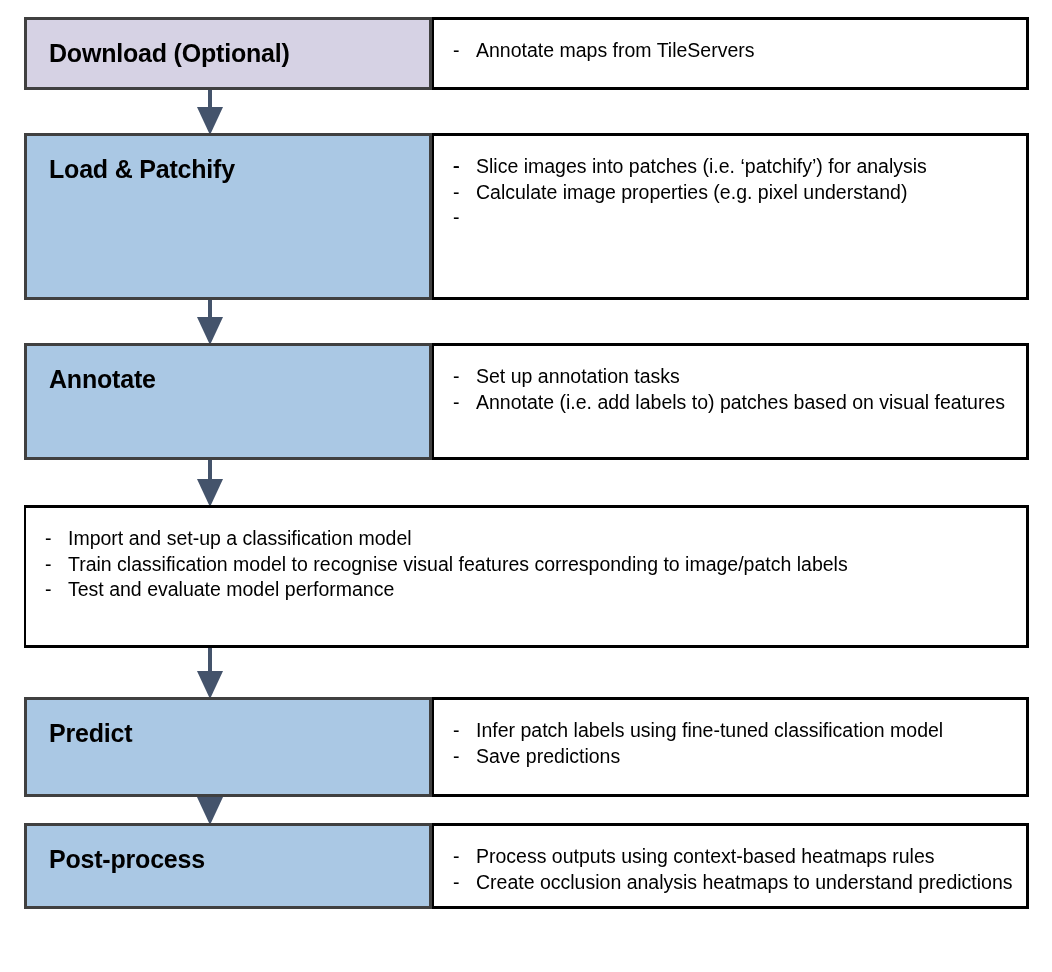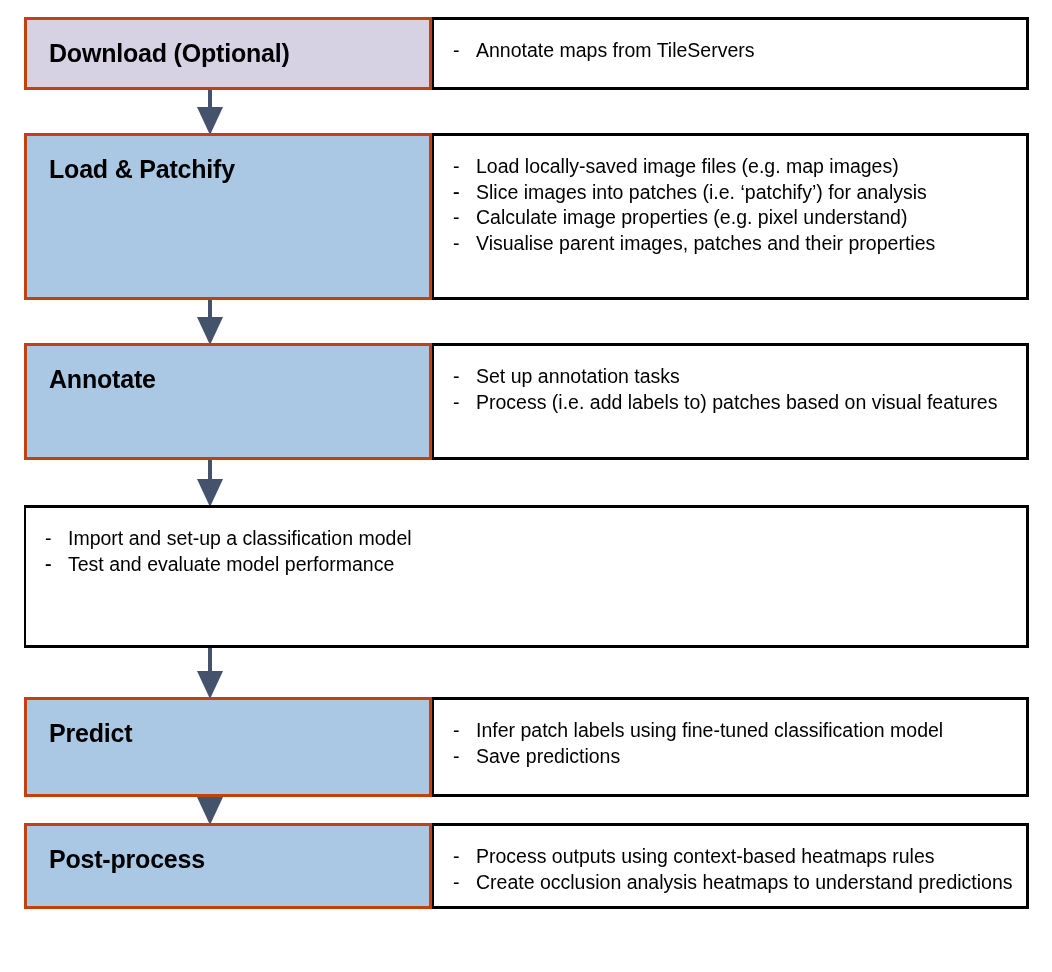--- a/index.html
+++ b/index.html
@@ -29,21 +29,21 @@
     width: 1005px;
     box-sizing: border-box;
     display: flex;
     align-items: stretch;
   }
 
   .stage-label-box {
     width: 408px;
     flex: 0 0 408px;
     box-sizing: border-box;
-    border: 3px solid #c2410c;
+    border: 3px solid #404040;
     display: block;
     position: relative;
   }
 
   .stage-label {
     position: absolute;
     left: 22px;
     top: 19px;
     font-size: 25px;
     font-weight: bold;
@@ -127,44 +127,44 @@
           <li class="bullet-item"><span class="bullet-dash">-</span><span>Annotate maps from TileServers</span></li>
         </ul>
       </div>
     </div>
     <div class="stage" style="top: 133px; height: 167px;">
       <div class="stage-label-box" style="background: rgb(170, 200, 228);">
         <div class="stage-label">Load &amp; Patchify</div>
       </div>
       <div class="stage-detail-box">
         <ul class="bullet-list">
-          <li class="bullet-item"><span class="bullet-dash">-</span><span>Load locally-saved image files (e.g. map images)</span></li>
+          <li class="bullet-item"><span class="bullet-dash">-</span></li>
           <li class="bullet-item"><span class="bullet-dash">-</span></li>
           <li class="bullet-item"><span class="bullet-dash">-</span><span>Slice images into patches (i.e. ‘patchify’) for analysis</span></li>
           <li class="bullet-item"><span class="bullet-dash">-</span><span>Calculate image properties (e.g. pixel understand)</span></li>
-          <li class="bullet-item"><span class="bullet-dash">-</span><span>Visualise parent images, patches and their properties</span></li>
+          <li class="bullet-item"><span class="bullet-dash">-</span></li>
         </ul>
       </div>
     </div>
     <div class="stage" style="top: 343px; height: 117px;">
       <div class="stage-label-box" style="background: rgb(170, 200, 228);">
         <div class="stage-label">Annotate</div>
       </div>
       <div class="stage-detail-box">
         <ul class="bullet-list">
           <li class="bullet-item"><span class="bullet-dash">-</span><span>Set up annotation tasks</span></li>
-          <li class="bullet-item"><span class="bullet-dash">-</span><span>Process (i.e. add labels to) patches based on visual features</span></li>
+          <li class="bullet-item"><span class="bullet-dash">-</span><span>Annotate (i.e. add labels to) patches based on visual features</span></li>
         </ul>
       </div>
     </div>
     <div class="stage" style="top: 505px; height: 143px;">
       <div class="stage-detail-box">
         <ul class="bullet-list">
           <li class="bullet-item"><span class="bullet-dash">-</span><span>Import and set-up a classification model</span></li>
-          <li class="bullet-item"><span class="bullet-dash">-</span></li>
+          <li class="bullet-item"><span class="bullet-dash">-</span><span>Train classification model to recognise visual features corresponding to image/patch labels</span></li>
           <li class="bullet-item"><span class="bullet-dash">-</span><span>Test and evaluate model performance</span></li>
         </ul>
       </div>
     </div>
     <div class="stage" style="top: 697px; height: 100px;">
       <div class="stage-label-box" style="background: rgb(170, 200, 228);">
         <div class="stage-label">Predict</div>
       </div>
       <div class="stage-detail-box">
         <ul class="bullet-list">

